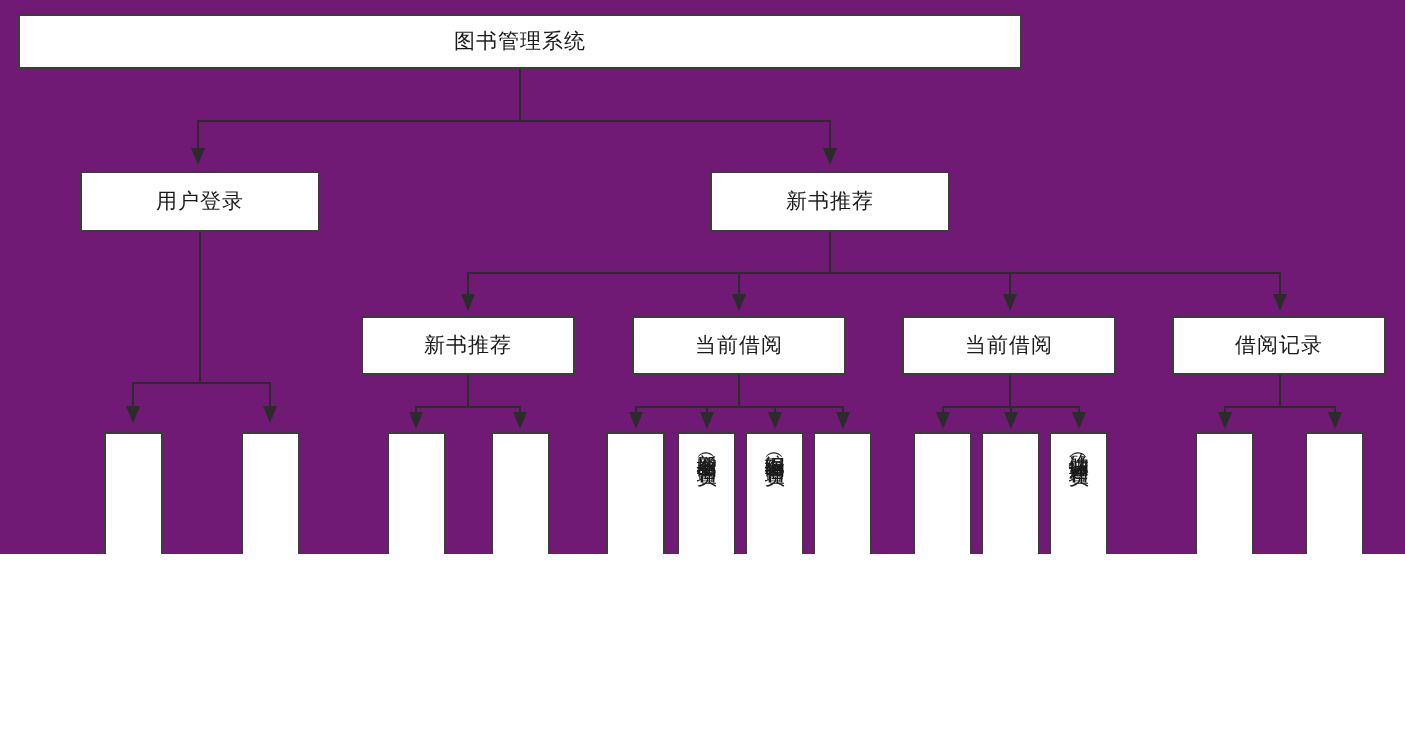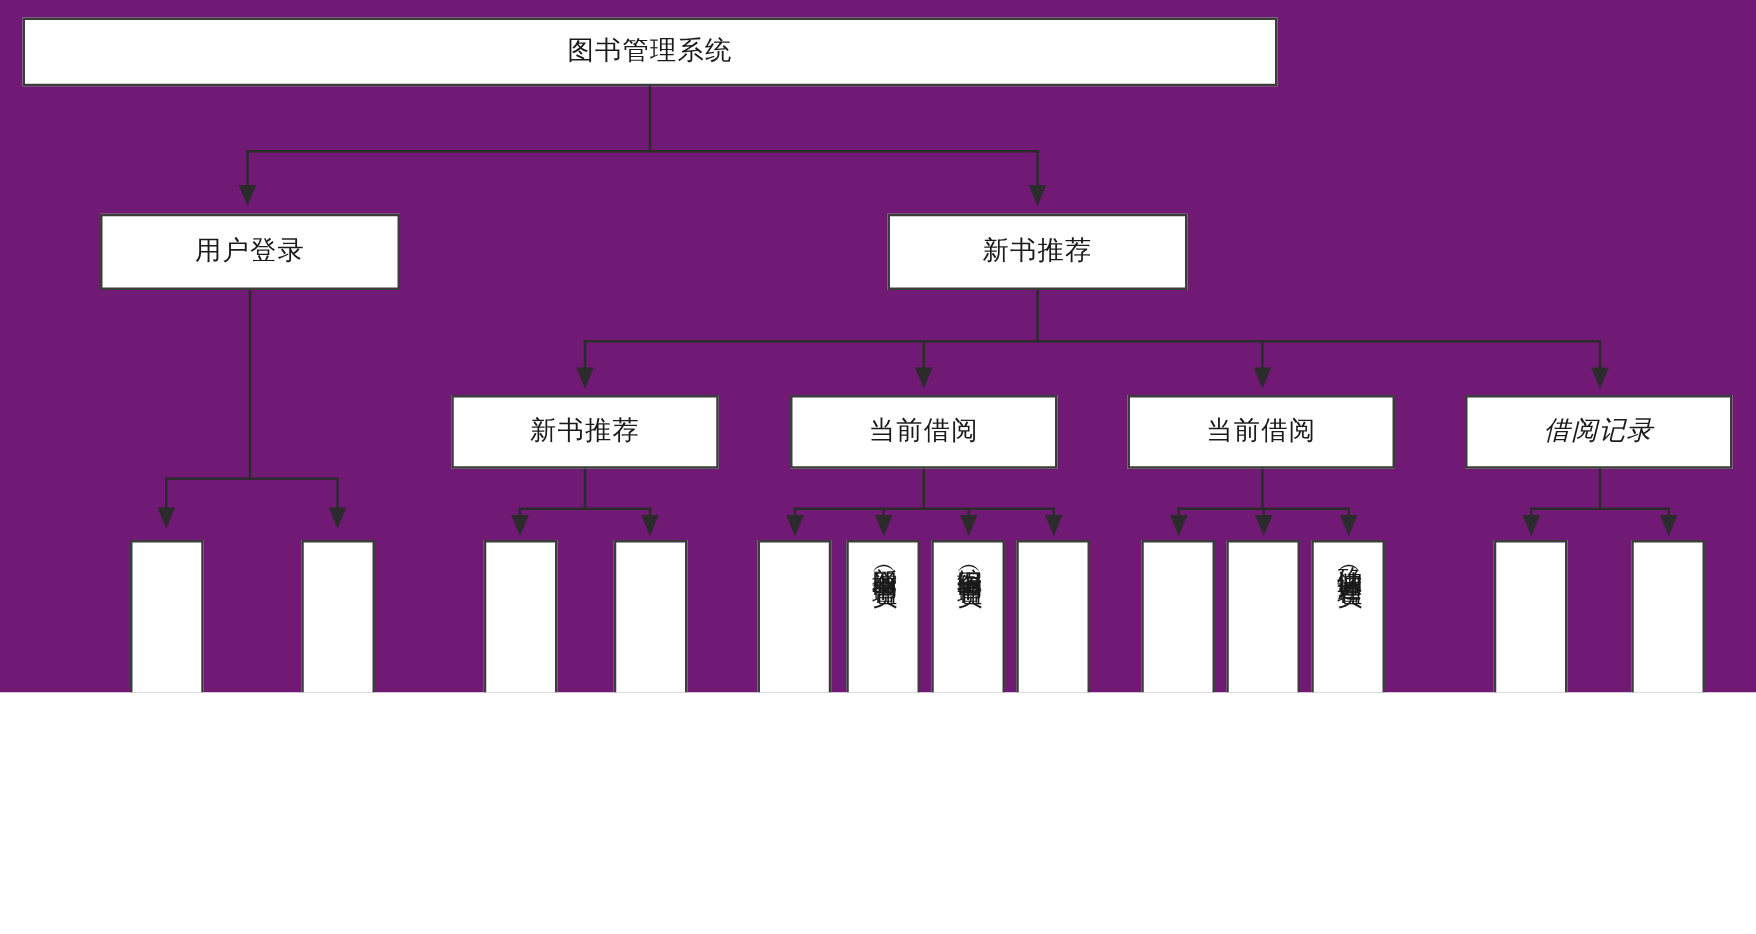--- a/index.html
+++ b/index.html
@@ -136,21 +136,21 @@
 
   <div class="node horizontal" style="left:361px; top:316px; width:214px; height:59px;">
     <span class="label">新书推荐</span>
   </div>
   <div class="node horizontal" style="left:632px; top:316px; width:214px; height:59px;">
     <span class="label">当前借阅</span>
   </div>
   <div class="node horizontal" style="left:902px; top:316px; width:214px; height:59px;">
     <span class="label">当前借阅</span>
   </div>
-  <div class="node horizontal" style="left:1172px; top:316px; width:214px; height:59px;font-style:italic;">
+  <div class="node horizontal" style="left:1172px; top:316px; width:214px; height:59px;">
     <span class="label">借阅记录</span>
   </div>
 
   <div class="line vline" style="left:467px; top:375px; width:2px; height:33px;"></div>
   <div class="line hline" style="left:415px; top:406px; width:106px; height:2px;"></div>
   <div class="line vline" style="left:415px; top:406px; width:2px; height:10px;"></div>
   <div class="arrow" style="left:409px; top:412px;"></div>
   <div class="line vline" style="left:519px; top:406px; width:2px; height:10px;"></div>
   <div class="arrow" style="left:513px; top:412px;"></div>
 

